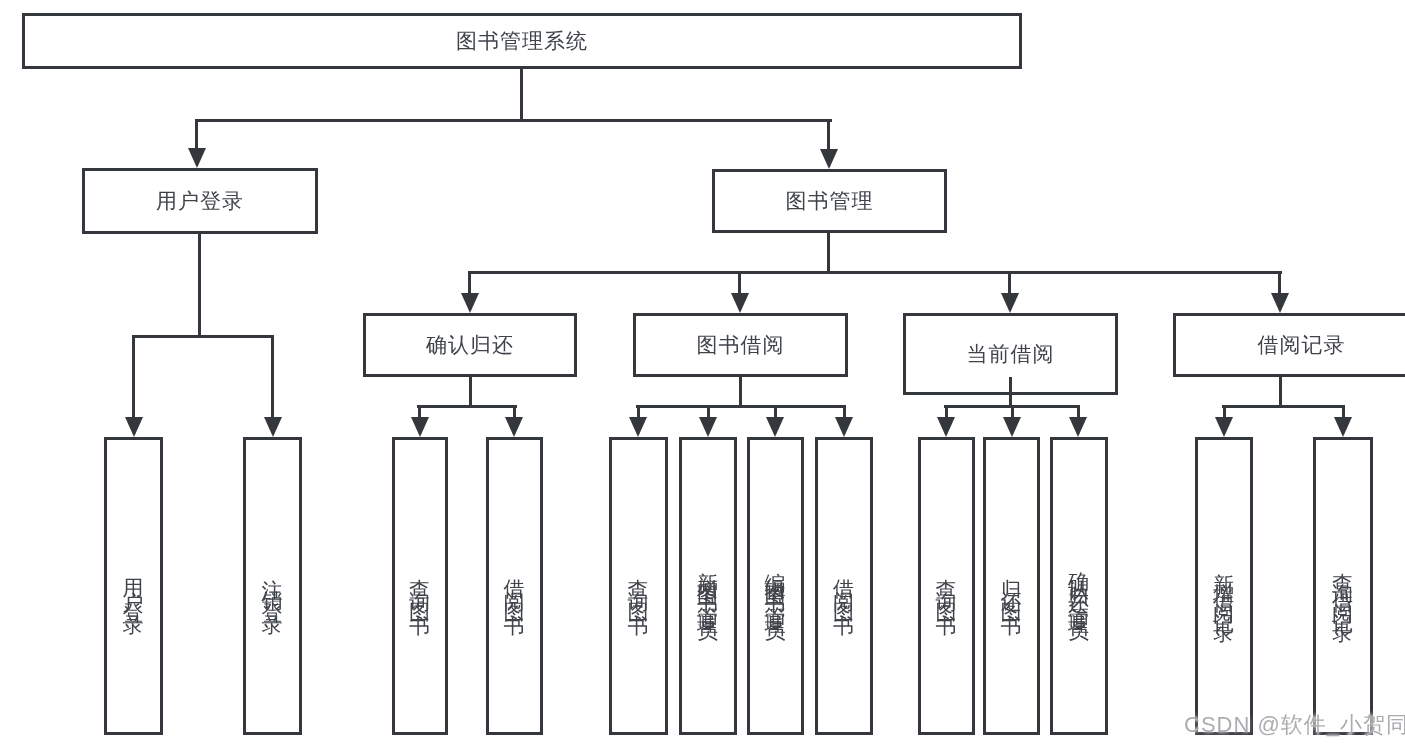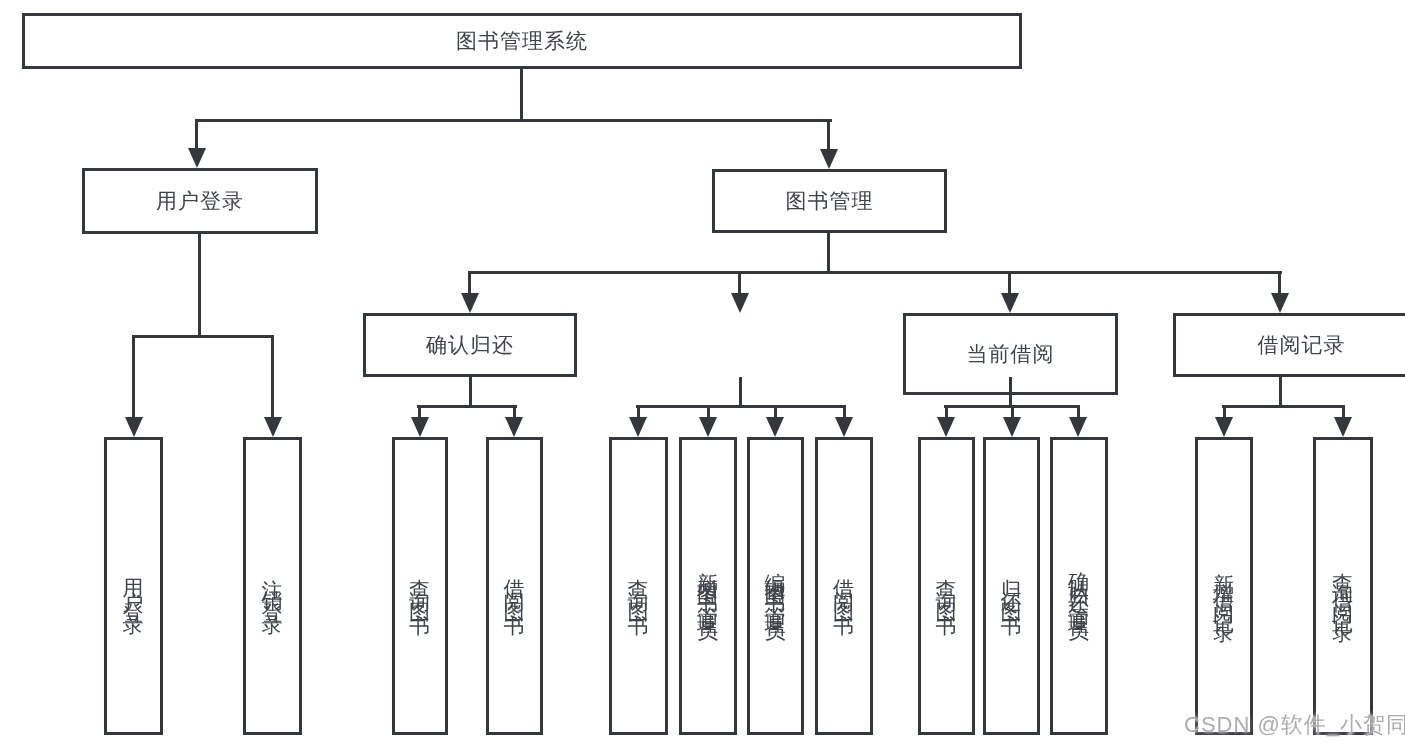--- a/index.html
+++ b/index.html
@@ -62,20 +62,23 @@
   <div class="arrow" style="left:461px;top:293px"></div>
   <div class="ln" style="left:738px;top:271px;width:3px;height:24px"></div>
   <div class="arrow" style="left:731px;top:293px"></div>
   <div class="ln" style="left:1008px;top:271px;width:3px;height:24px"></div>
   <div class="arrow" style="left:1001px;top:293px"></div>
   <div class="ln" style="left:1278px;top:271px;width:3px;height:24px"></div>
   <div class="arrow" style="left:1271px;top:293px"></div>
 
   <div class="box hbox" style="left:363px;top:313px;width:214px;height:64px">
     <span>确认归还</span>
+  </div>
+  <div class="box hbox" style="left:633px;top:313px;width:215px;height:64px">
+    <span>图书借阅</span>
   </div>
   <div class="box hbox" style="left:903px;top:313px;width:215px;height:82px">
     <span>当前借阅</span>
   </div>
   <div class="box hbox" style="left:1173px;top:313px;width:257px;height:64px">
     <span>借阅记录</span>
   </div>
 
   <div class="ln" style="left:469px;top:377px;width:3px;height:30px"></div>
   <div class="ln" style="left:417px;top:405px;width:100px;height:3px"></div>

